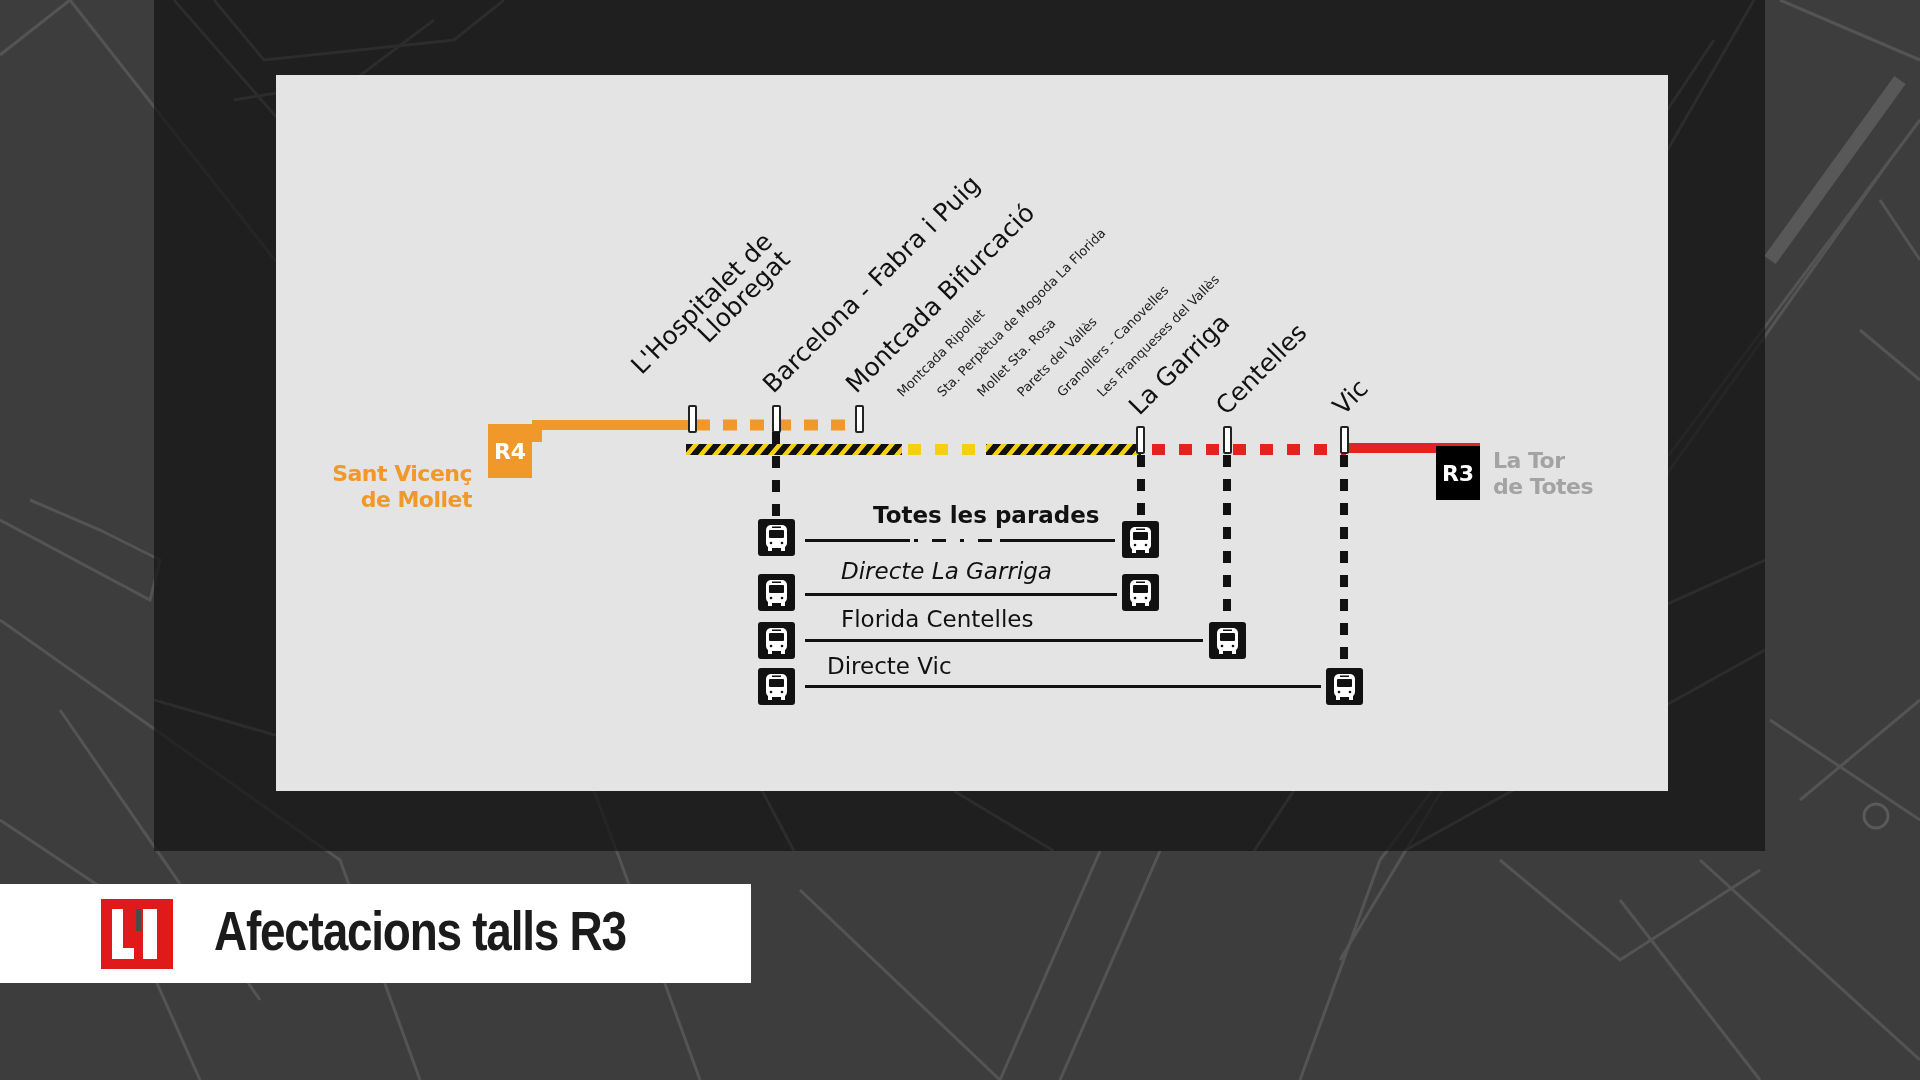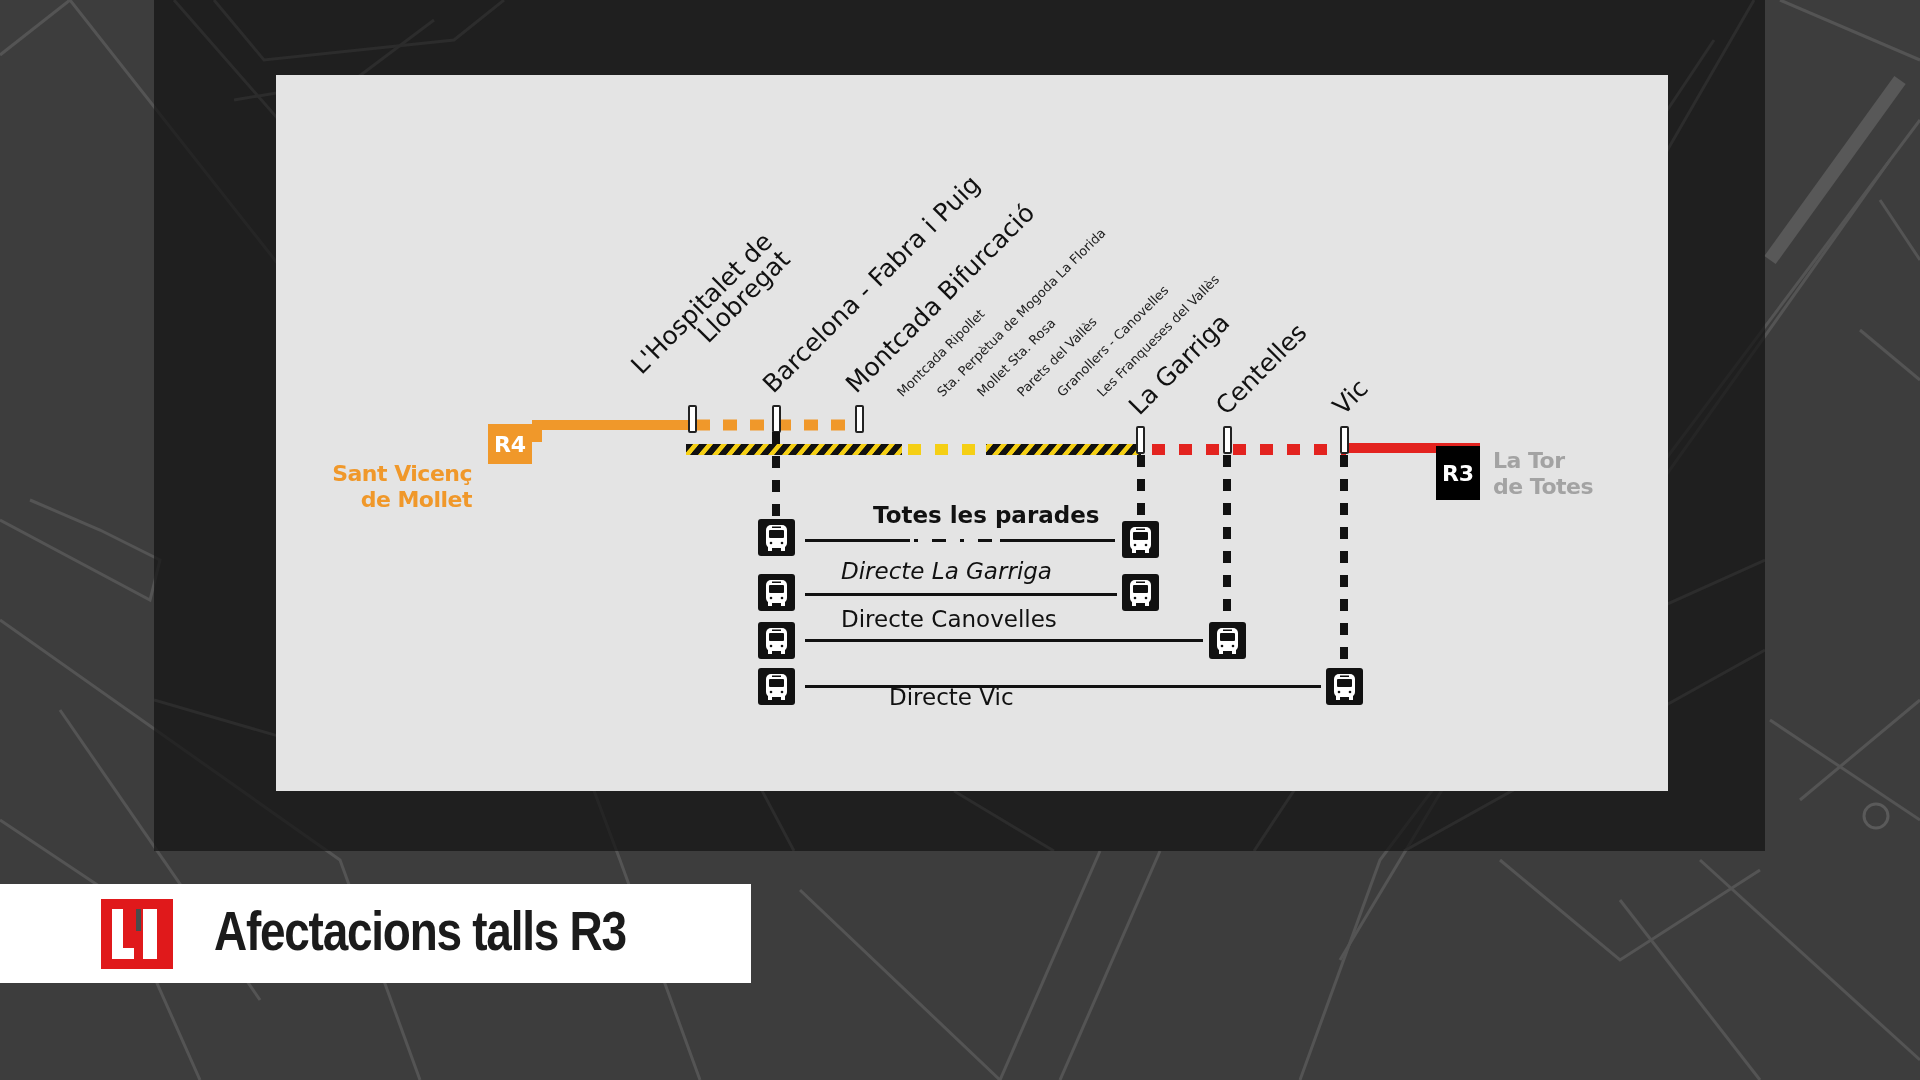--- a/index.html
+++ b/index.html
@@ -81,21 +81,21 @@
 </div>
 
 <div class="panel"></div>
 
 <div class="abs" style="left:532px;top:420px;width:160px;height:10px;background:#f0982a;"></div>
 <div class="abs" style="left:532px;top:420px;width:10px;height:22px;background:#f0982a;"></div>
 <svg class="abs" style="left:692px;top:419px;" width="170" height="12" xmlns="http://www.w3.org/2000/svg">
   <line x1="4" y1="6" x2="168" y2="6" stroke="#f0982a" stroke-width="11" stroke-dasharray="14,13"></line>
 </svg>
 
-<div class="term-box" style="left:488px;top:424px;width:44px;height:40px;background:#f0982a;">
+<div class="term-box" style="left:488px;top:424px;width:44px;height:54px;background:#f0982a;">
   <span>R4</span>
 </div>
 <div class="term-text" style="left:300px;top:424px;width:172px;text-align:right;color:#f0982a;margin-top:37px;">
   <div>Sant Vicenç</div>
   <div>de Mollet</div>
 </div>
 
 <svg class="abs" style="left:686px;top:443px;" width="460" height="14" xmlns="http://www.w3.org/2000/svg">
   <defs>
     <pattern id="haz" patternUnits="userSpaceOnUse" width="14" height="14" patternTransform="skewX(-40)">
@@ -160,24 +160,24 @@
 <div class="route-label" style="left:873px;top:502px;font-weight:bold;">Totes les parades</div>
 <div class="route-line" style="left:805px;top:539px;width:105px;"></div>
 <svg class="abs" style="left:910px;top:537px;" width="92" height="7" xmlns="http://www.w3.org/2000/svg">
   <line x1="4" y1="3.5" x2="92" y2="3.5" stroke="#111" stroke-width="3" stroke-dasharray="4,14,14,14"></line>
 </svg>
 <div class="route-line" style="left:1000px;top:539px;width:115px;"></div>
 
 <div class="route-label" style="left:841px;top:558px;font-style:italic;">Directe La Garriga</div>
 <div class="route-line" style="left:805px;top:593px;width:312px;"></div>
 
-<div class="route-label" style="left:841px;top:606px;">Directe Canovelles</div>
+<div class="route-label" style="left:841px;top:606px;">Florida Centelles</div>
 <div class="route-line" style="left:805px;top:639px;width:398px;"></div>
 
-<div class="route-label" style="left:889px;top:653px;margin-top:31px;">Directe Vic</div>
+<div class="route-label" style="left:827px;top:653px;">Directe Vic</div>
 <div class="route-line" style="left:805px;top:685px;width:516px;"></div>
 
 <div class="bus" style="left:758px;top:519px;">
   <svg viewBox="0 0 37 37" xmlns="http://www.w3.org/2000/svg">
       <rect x="8" y="6" width="21" height="23" rx="5" fill="#fff"></rect>
       <rect x="11" y="11" width="15" height="8" rx="1" fill="#111"></rect>
       <rect x="14" y="7.5" width="9" height="1.5" fill="#111"></rect>
       <circle cx="13" cy="24" r="1.3" fill="#111"></circle>
       <circle cx="24" cy="24" r="1.3" fill="#111"></circle>
       <rect x="10" y="28" width="4" height="4" fill="#fff"></rect>

